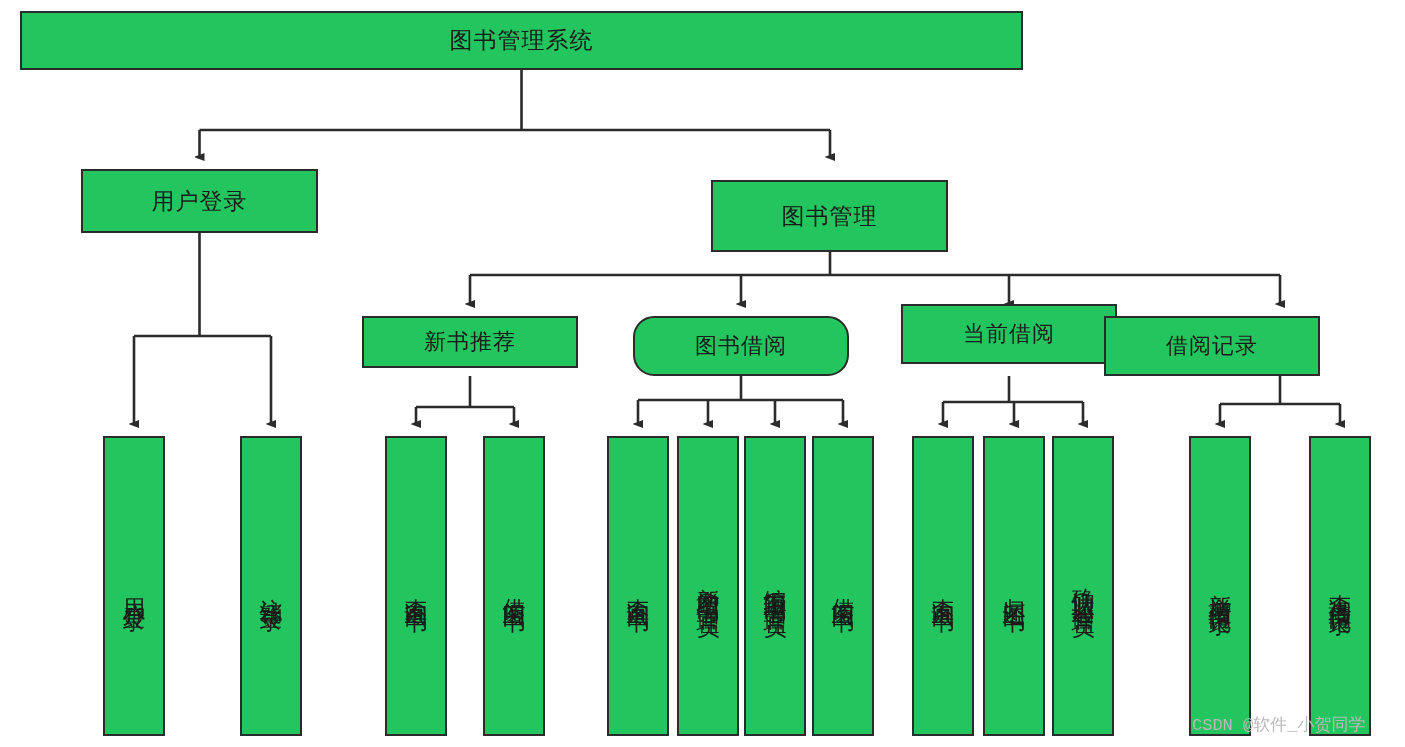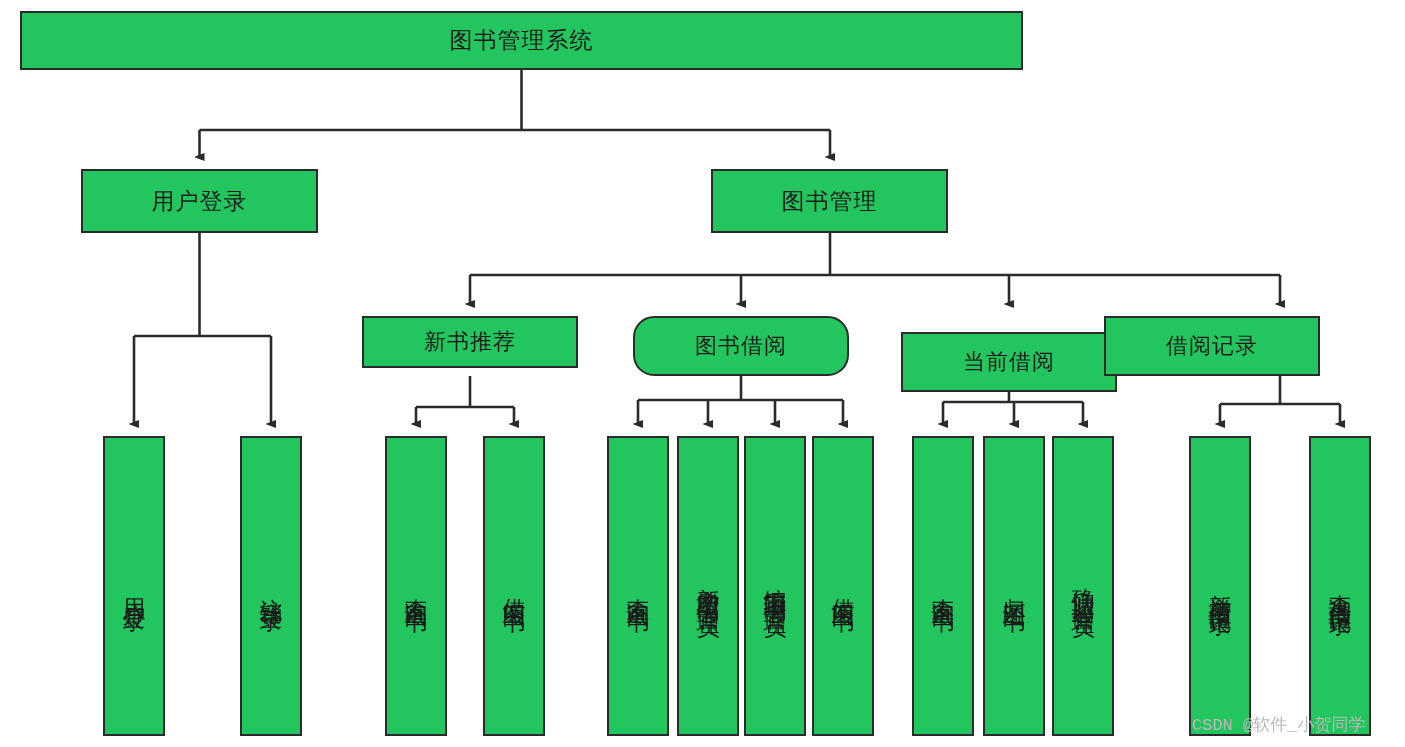--- a/index.html
+++ b/index.html
@@ -118,31 +118,31 @@
     </g>
   </svg>
 
   <div class="node-box lvl1" style="left:20px; top:11px; width:1003px; height:59px;">
     <span class="node-h">图书管理系统</span>
   </div>
 
   <div class="node-box lvl2" style="left:81px; top:169px; width:237px; height:64px;">
     <span class="node-h">用户登录</span>
   </div>
-  <div class="node-box lvl2" style="left:711px; top:169px; width:237px; height:64px;">
+  <div class="node-box lvl2" style="left:711px; top:180px; width:237px; height:72px;">
     <span class="node-h">图书管理</span>
   </div>
 
   <div class="node-box lvl3" style="left:362px; top:316px; width:216px; height:52px;">
     <span class="node-h">新书推荐</span>
   </div>
   <div class="node-box lvl3" style="left:633px; top:316px; width:216px; height:60px;border-radius:21px;">
     <span class="node-h">图书借阅</span>
   </div>
-  <div class="node-box lvl3" style="left:901px; top:332px; width:216px; height:60px;">
+  <div class="node-box lvl3" style="left:901px; top:304px; width:216px; height:60px;">
     <span class="node-h">当前借阅</span>
   </div>
   <div class="node-box lvl3" style="left:1104px; top:316px; width:216px; height:60px;justify-content:center;">
     <span class="node-h">借阅记录</span>
   </div>
 
   <div class="node-box leaf" style="left:103px; top:436px; width:62px; height:300px;">
     <span class="node-v">用户登录</span>
   </div>
   <div class="node-box leaf" style="left:240px; top:436px; width:62px; height:300px;">

